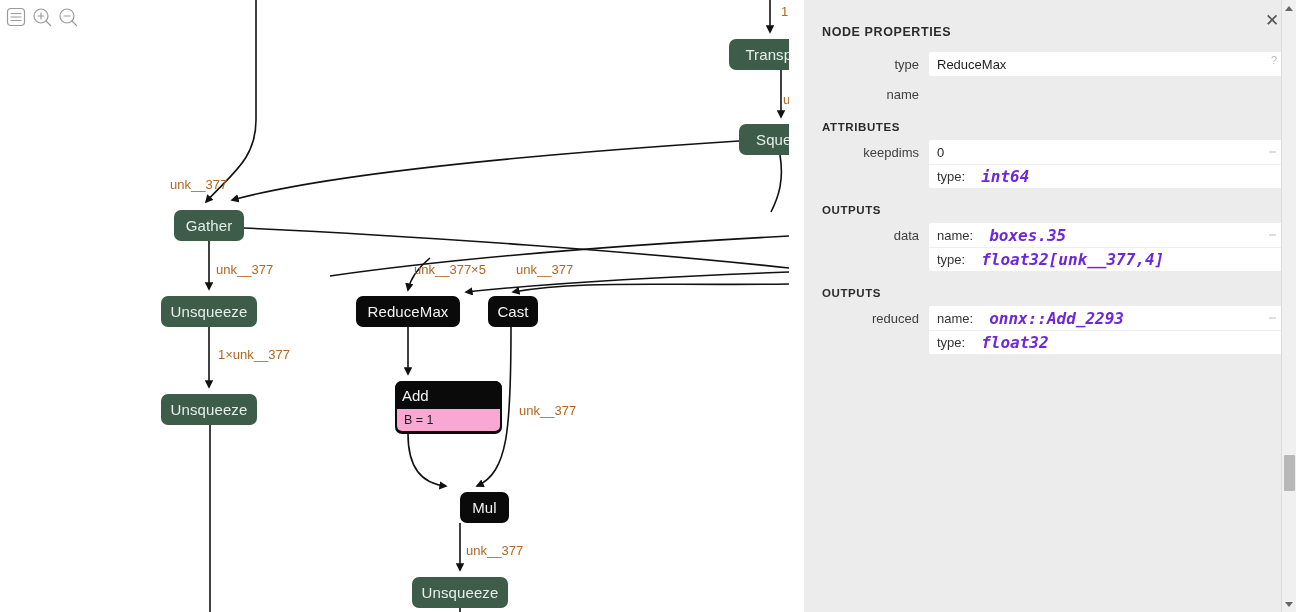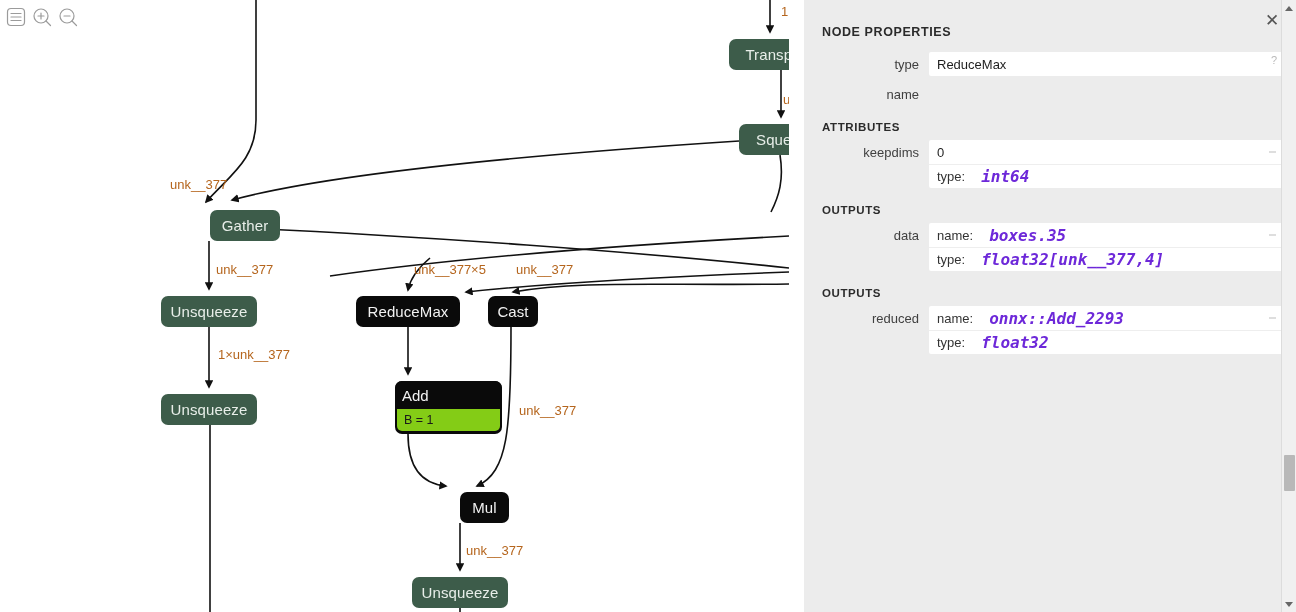--- a/index.html
+++ b/index.html
@@ -82,21 +82,21 @@
     height: 28px;
     background: #0a0a0a;
     color: #f2f2f2;
     font-size: 15px;
     display: flex;
     align-items: center;
     padding-left: 7px;
     box-sizing: border-box;
   }
   .node-box .nb-body {
-    background: #84cc16;
+    background: #f9a8d4;
     color: #1a1a1a;
     font-size: 12.5px;
     height: 22px;
     display: flex;
     align-items: center;
     padding-left: 7px;
     box-sizing: border-box;
     margin: 0 2px 2px 2px;
     border-radius: 0 0 5px 5px;
   }
@@ -345,21 +345,21 @@
           <circle cx="9" cy="9" r="7" fill="none" stroke="#9b9b9b" stroke-width="1.2"></circle>
           <line x1="14" y1="14" x2="18.5" y2="18.5" stroke="#9b9b9b" stroke-width="1.2" stroke-linecap="round"></line>
           <line x1="6" y1="9" x2="12" y2="9" stroke="#9b9b9b" stroke-width="1.2" stroke-linecap="round"></line>
         </svg>
       </div>
     </div>
 
     <div id="nodes-layer">
         <div class="node green" style="left: 729px; top: 39px; width: 104px; height: 31px;">Transpose</div>
         <div class="node green" style="left: 739px; top: 124px; width: 94px; height: 31px;">Squeeze</div>
-        <div class="node green" style="left: 174px; top: 210px; width: 70px; height: 31px; margin-left: 36px;">Gather</div>
+        <div class="node green" style="left: 174px; top: 210px; width: 70px; height: 31px;">Gather</div>
         <div class="node green" style="left: 161px; top: 296px; width: 96px; height: 31px;">Unsqueeze</div>
         <div class="node green" style="left: 161px; top: 394px; width: 96px; height: 31px;">Unsqueeze</div>
         <div class="node black" style="left: 356px; top: 296px; width: 104px; height: 31px;">ReduceMax</div>
         <div class="node black" style="left: 488px; top: 296px; width: 50px; height: 31px; text-align: right;">Cast</div>
         <div class="node black" style="left: 460px; top: 492px; width: 49px; height: 31px;">Mul</div>
         <div class="node green" style="left: 412px; top: 577px; width: 96px; height: 31px;">Unsqueeze</div>
       </div>
     <div id="boxnodes-layer">
         <div class="node-box" style="left: 355px; top: 381px; width: 107px; height: 53px;">
           <div class="nb-head">Add</div>

